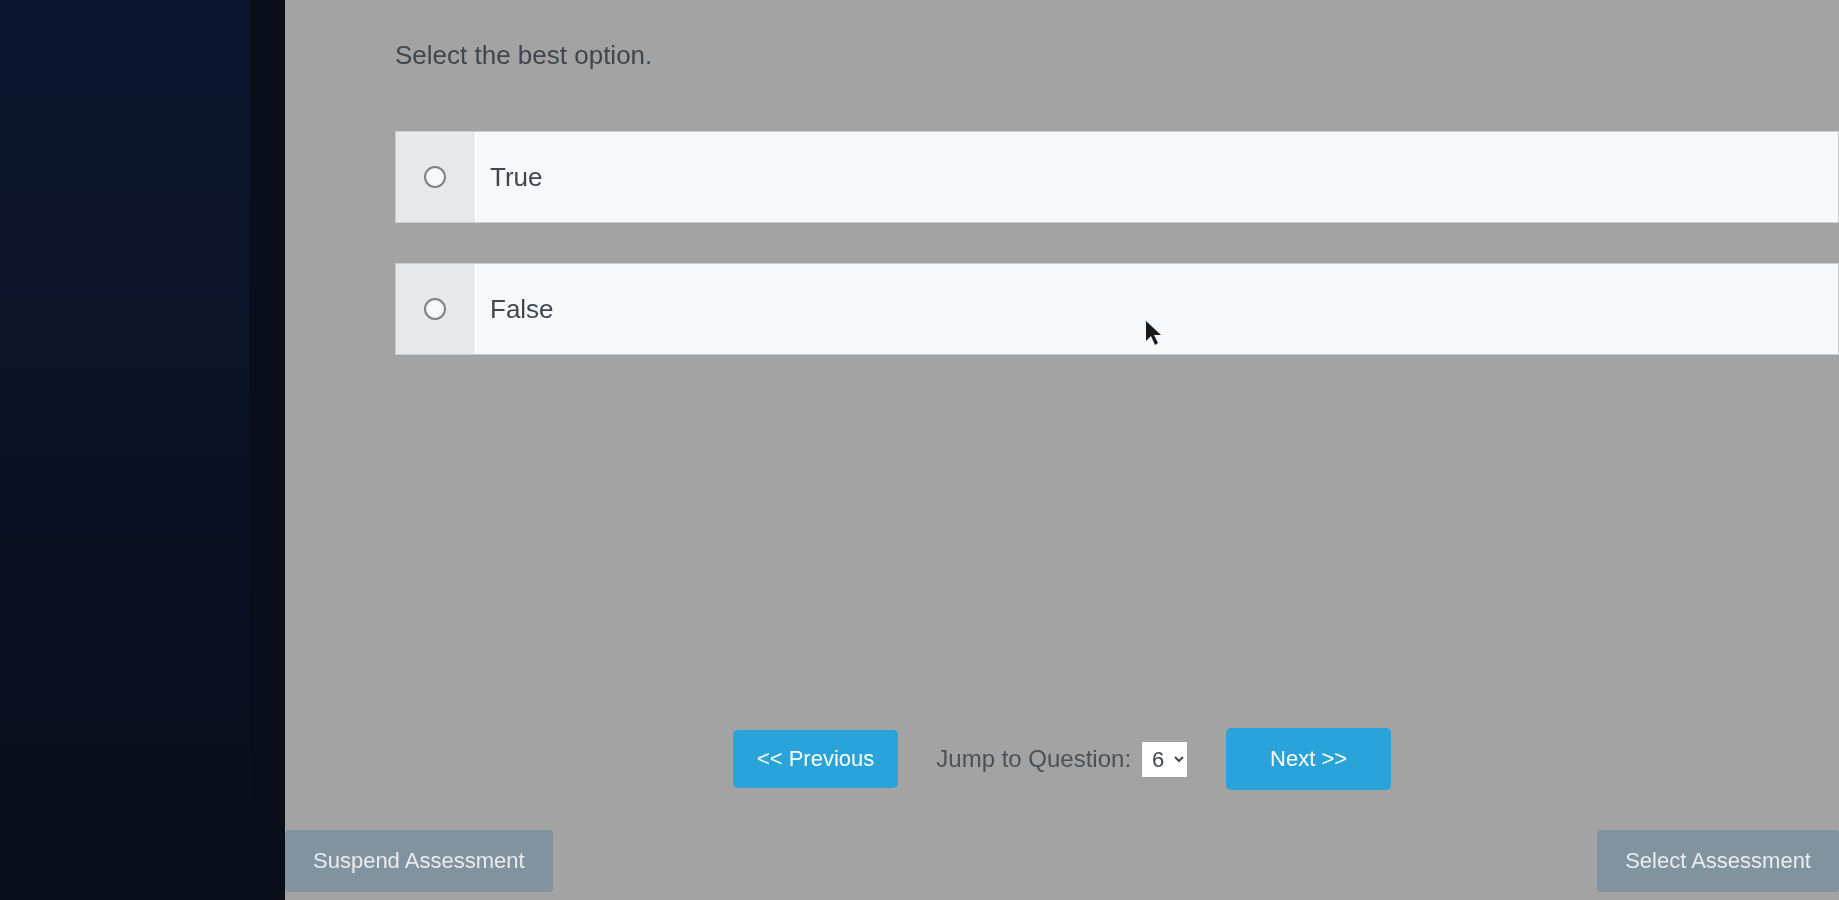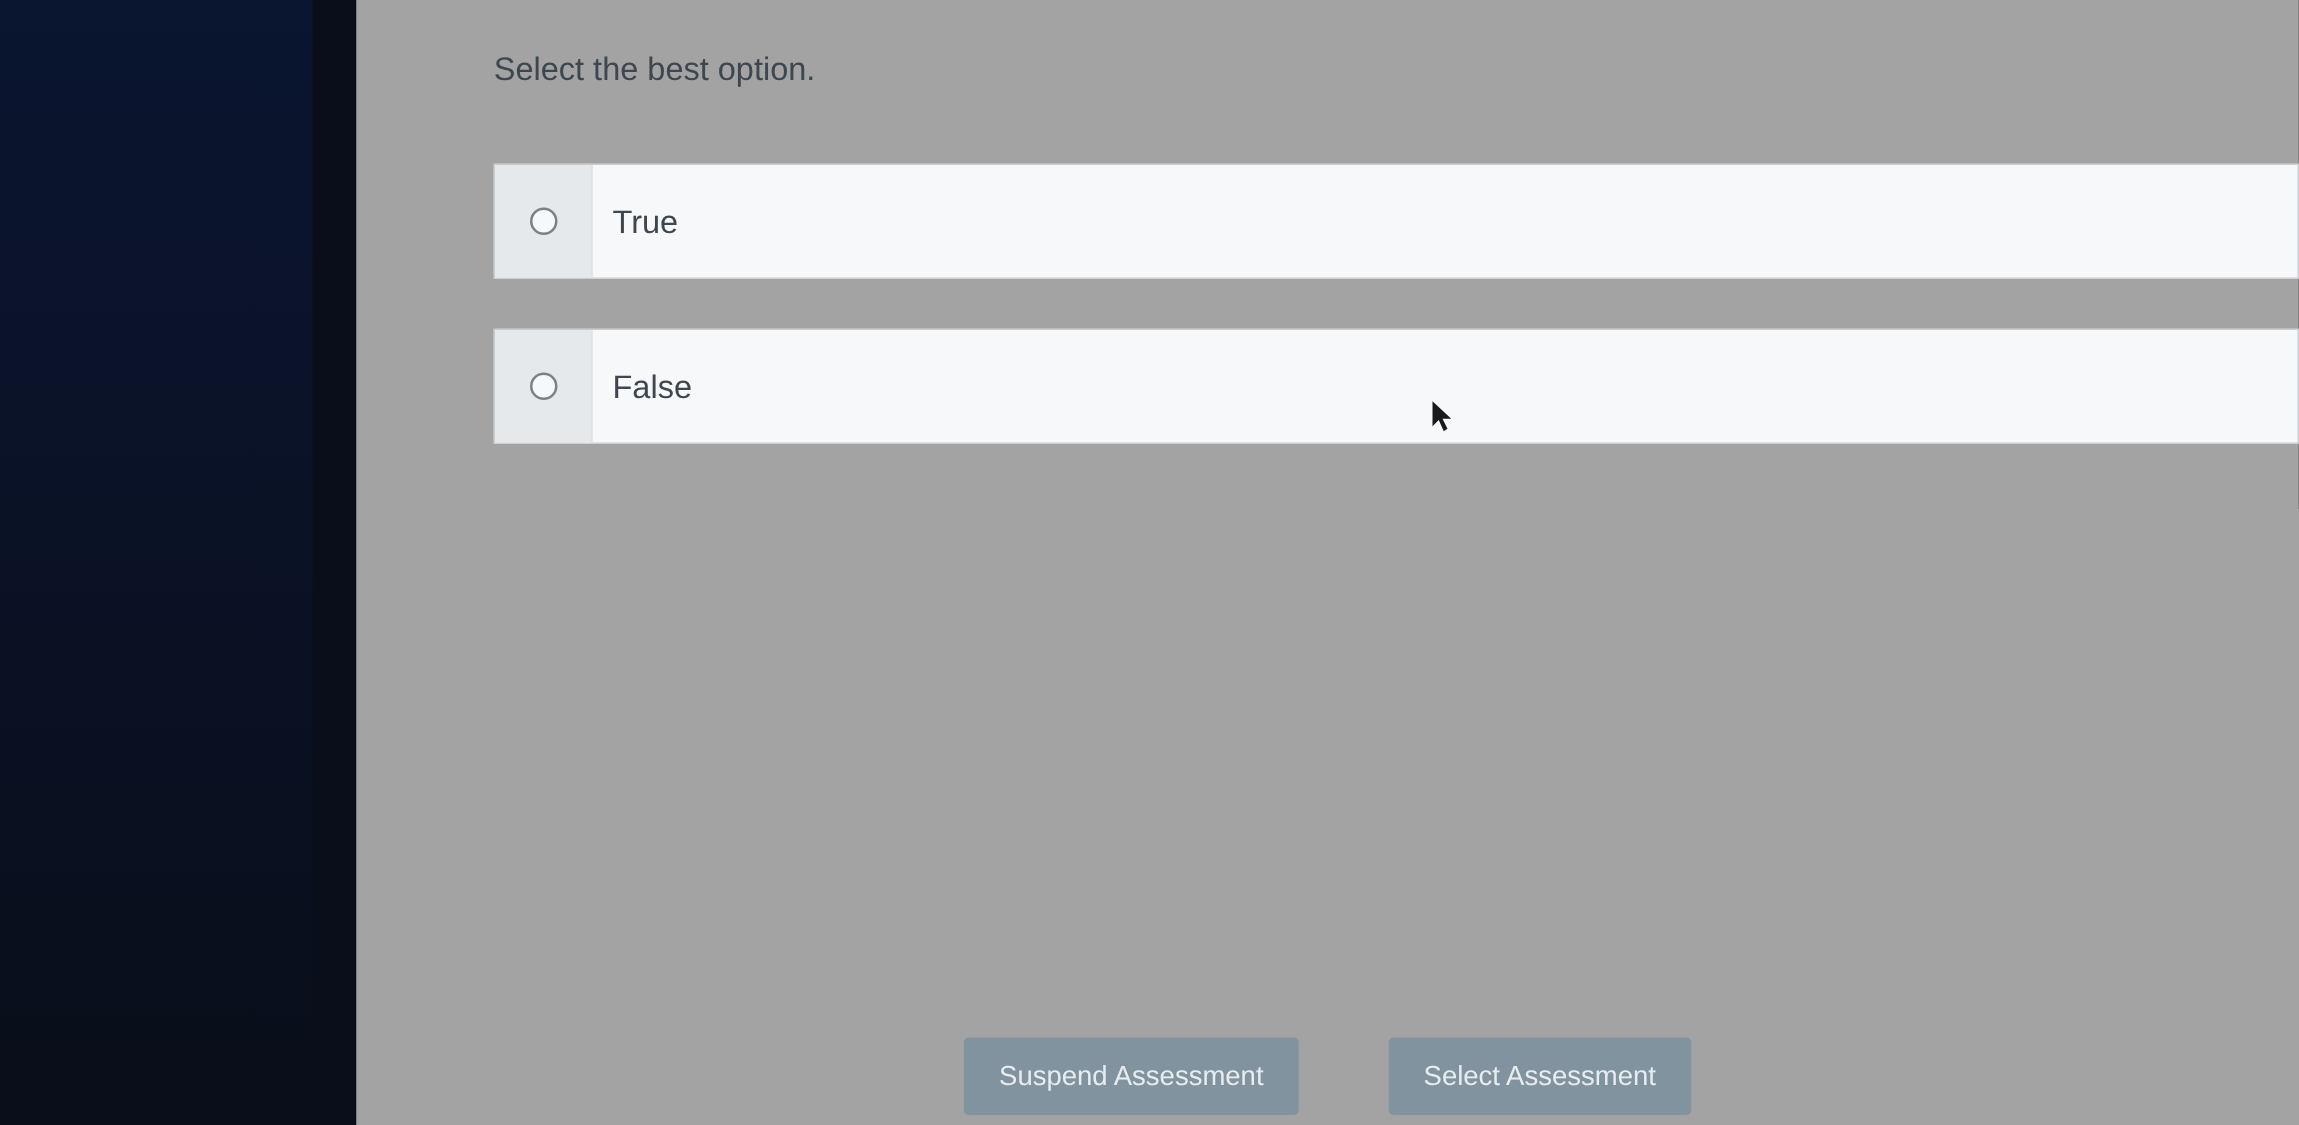--- a/index.html
+++ b/index.html
@@ -110,21 +110,21 @@
       background: #fff;
       color: #3e4750;
     }
     .action-bar {
       position: absolute;
       left: 0;
       right: 0;
       bottom: 8px;
       display: flex;
       align-items: center;
-      justify-content: center;
+      justify-content: space-between;
       gap: 72px;
     }
     .btn-muted {
       background: #80939f;
       color: #e8ecef;
       padding: 18px 28px;
       font-size: 22px;
       border-radius: 4px;
     }
     .cursor {
@@ -150,20 +150,30 @@
     <span class="option-label">True</span>
   </label>
 
   <label class="option-row">
     <span class="radio-cell">
       <input type="radio" name="answer" style="">
     </span>
     <span class="option-label">False</span>
   </label>
 
+  <div class="nav-bar">
+    <button class="btn btn-primary">&lt;&lt; Previous</button>
+    <div class="jump-group">
+      <span>Jump to Question:</span>
+      <select>
+        <option>6</option>
+      </select>
+    </div>
+    <button class="btn btn-primary next">Next &gt;&gt;</button>
+  </div>
 
   <div class="action-bar">
     <button class="btn btn-muted">Suspend Assessment</button>
     <button class="btn btn-muted">Select Assessment</button>
   </div>
 
   <svg class="cursor" width="20" height="28" viewBox="0 0 20 28">
     <path d="M1 1 L1 21 L6 16 L10 25 L13 23 L9 15 L16 15 Z" fill="#1a1a1a"></path>
   </svg>
 </div>

